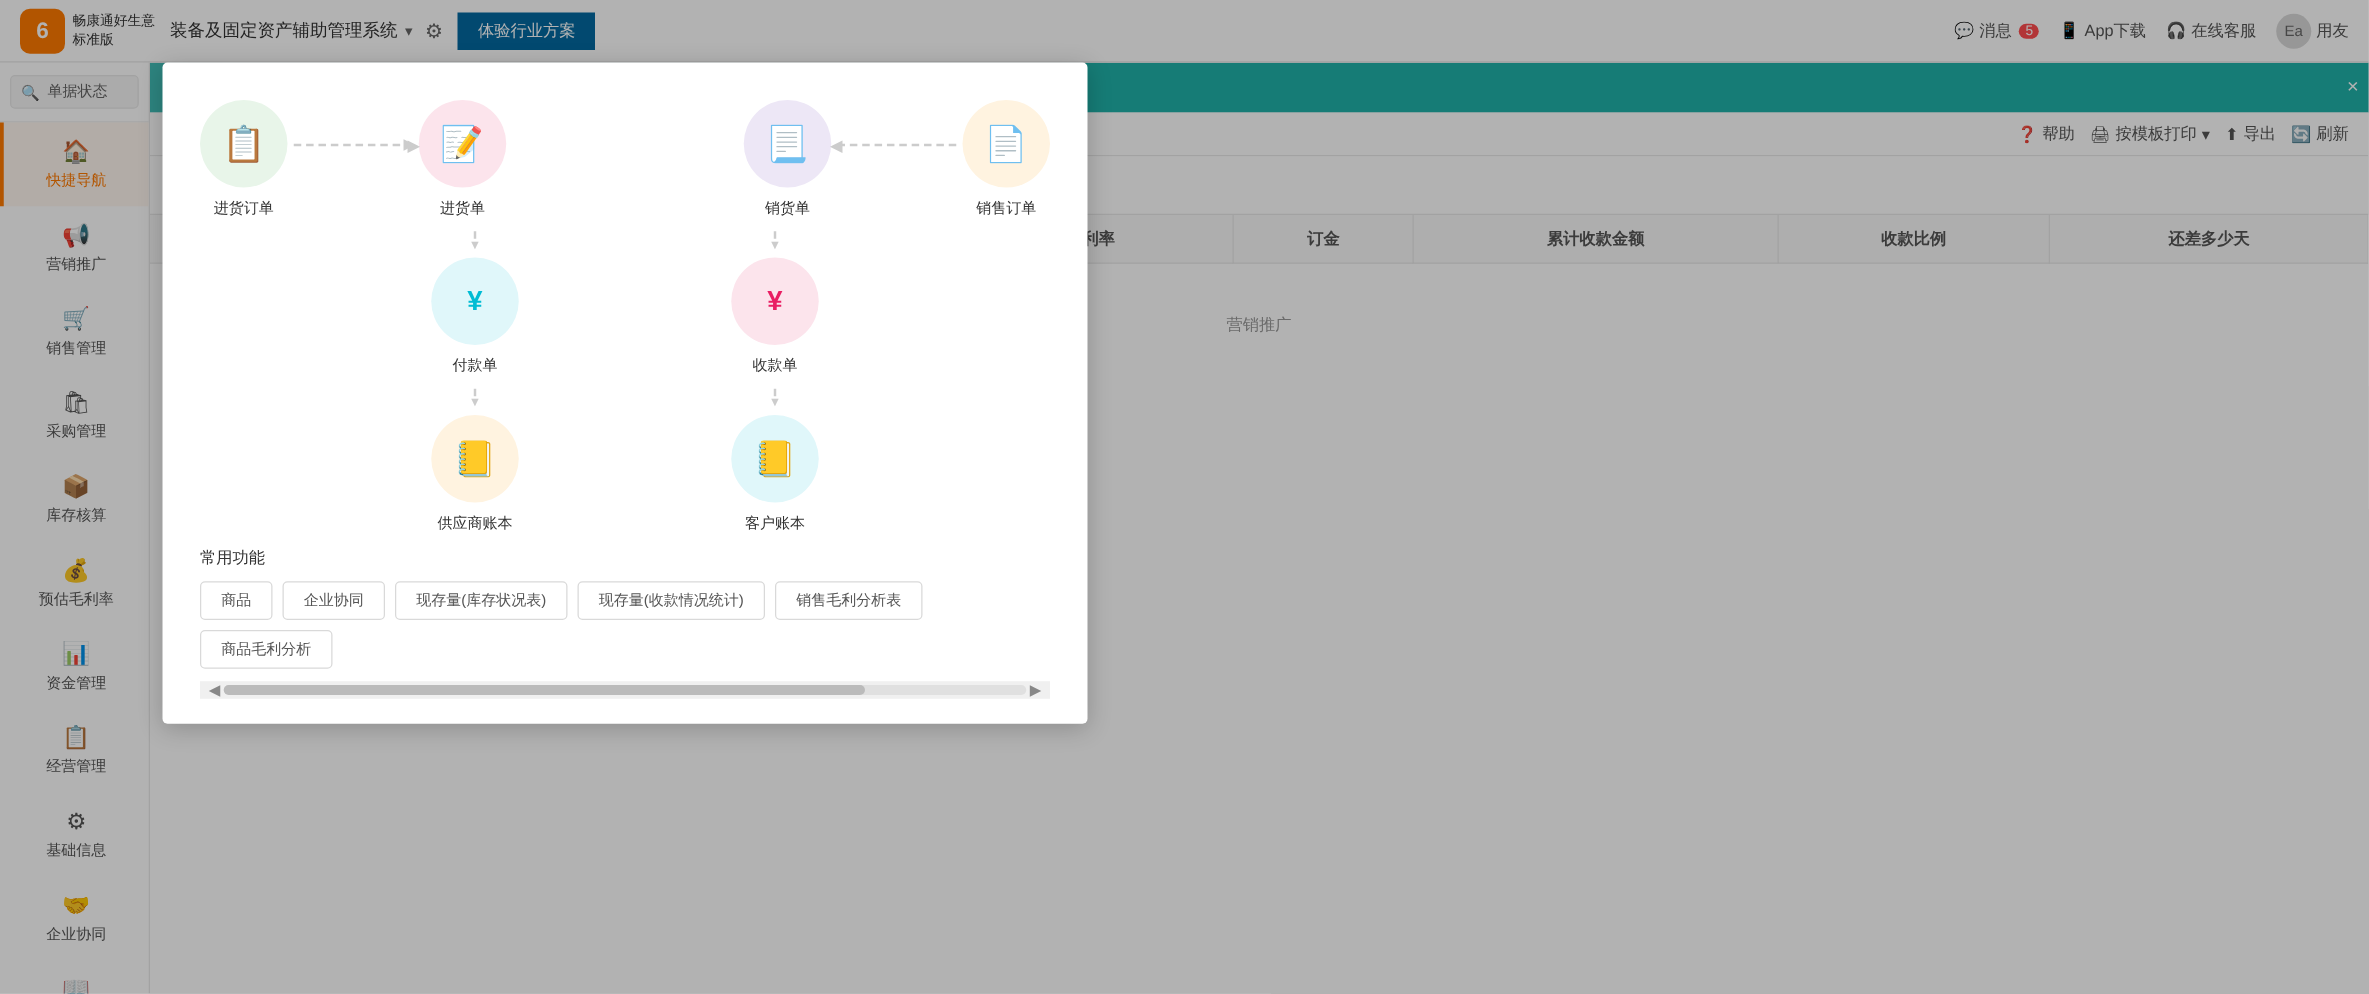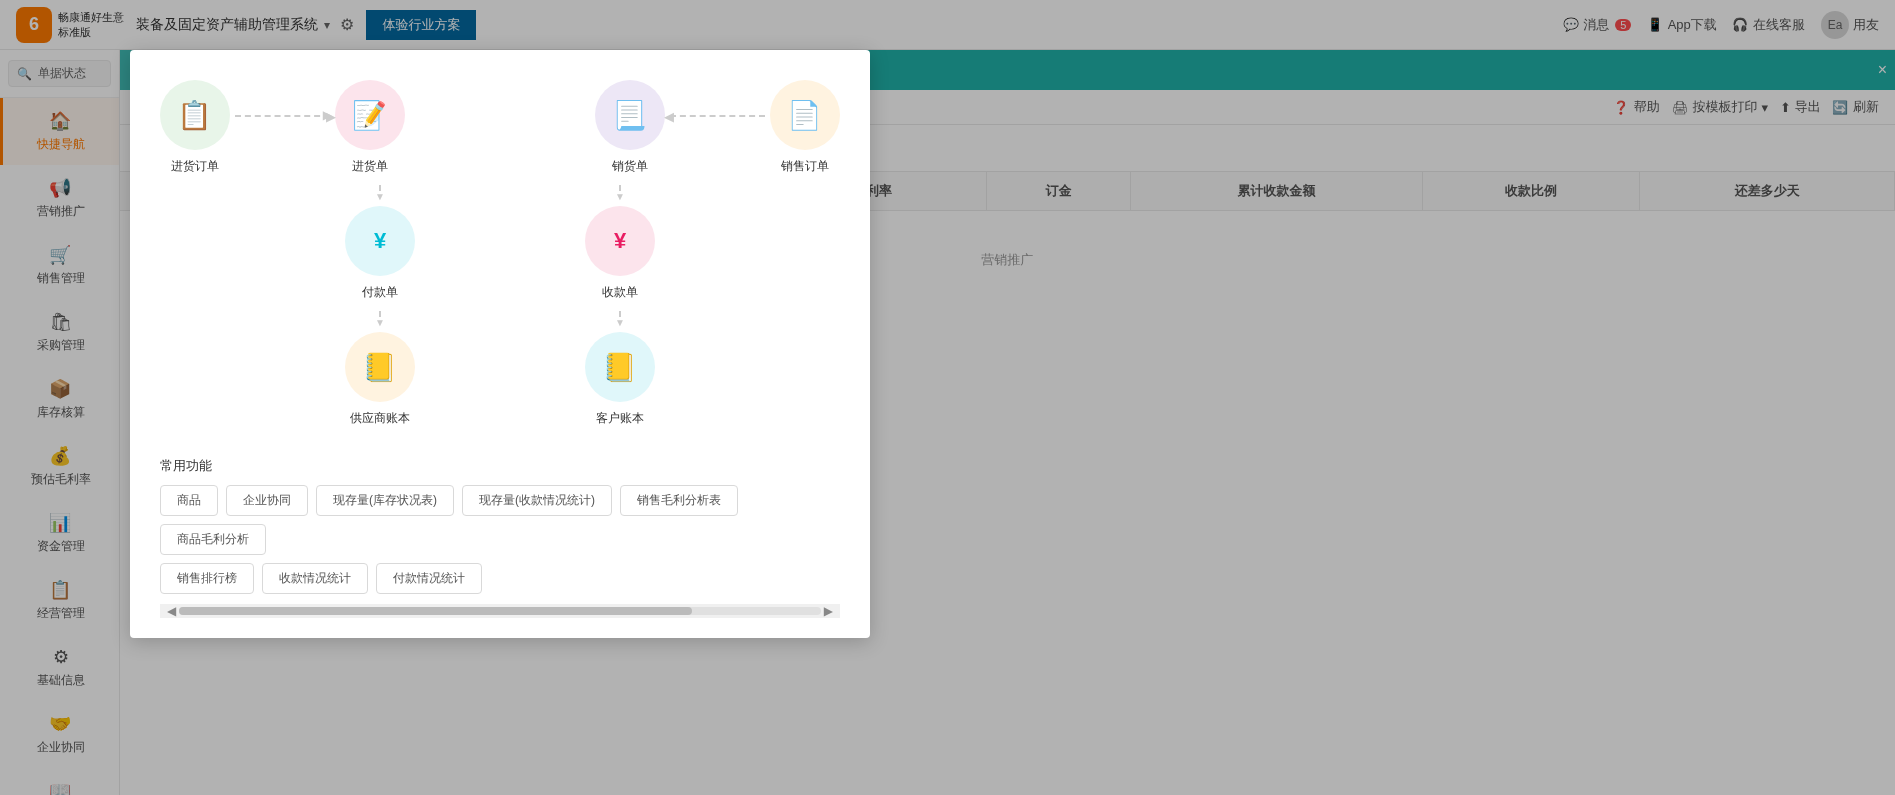--- a/index.html
+++ b/index.html
@@ -368,21 +368,20 @@
       transform: translateY(-50%) translateY(-1px);
     }
     .flow-col {
       display: flex;
       flex-direction: column;
       align-items: center;
     }
 
     
     .common-funcs {
-      margin-top: 20px;
     }
     .common-funcs-title {
       font-size: 13px;
       color: #333;
       margin-bottom: 10px;
     }
     .func-buttons {
       display: flex;
       flex-wrap: wrap;
       gap: 8px;
@@ -730,25 +729,20 @@
       <div class="common-funcs">
         <div class="common-funcs-title">常用功能</div>
         <div class="func-buttons">
           <button class="func-btn">商品</button>
           <button class="func-btn">企业协同</button>
           <button class="func-btn">现存量(库存状况表)</button>
           <button class="func-btn">现存量(收款情况统计)</button>
           <button class="func-btn">销售毛利分析表</button>
           <button class="func-btn">商品毛利分析</button>
         </div>
-        <div class="func-buttons">
-          <button class="func-btn">销售排行榜</button>
-          <button class="func-btn">收款情况统计</button>
-          <button class="func-btn">付款情况统计</button>
-        </div>
       </div>
 
       <div class="bottom-scroll">
         <span class="scroll-arrow">◀</span>
         <div class="scroll-track">
           <div class="scroll-thumb"></div>
         </div>
         <span class="scroll-arrow">▶</span>
       </div>
     </div>

